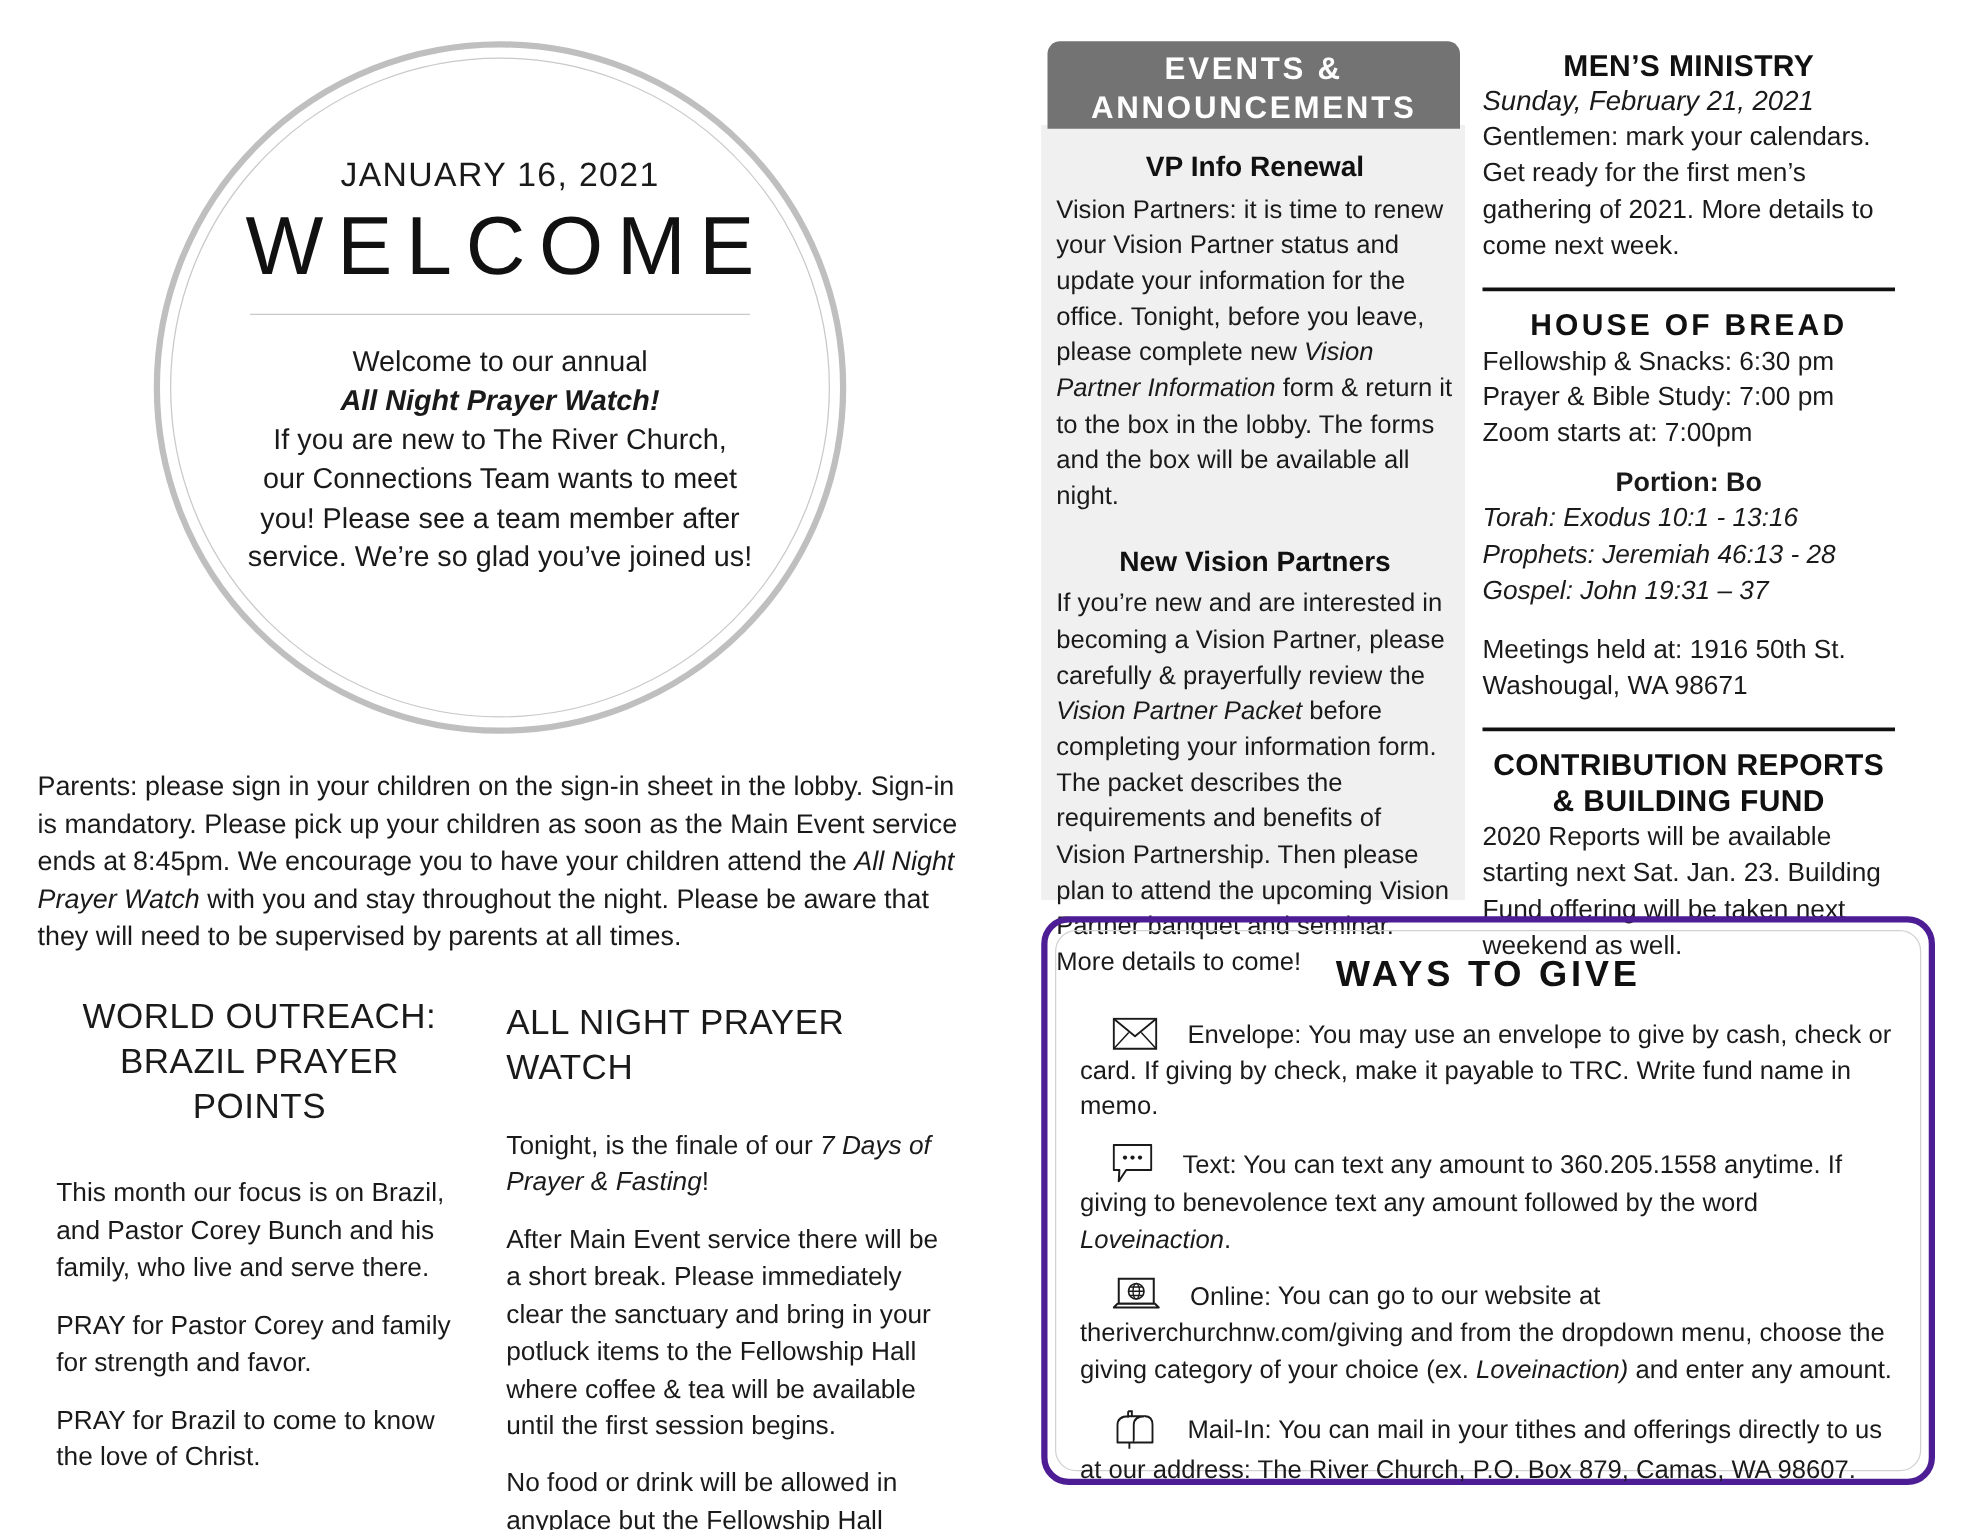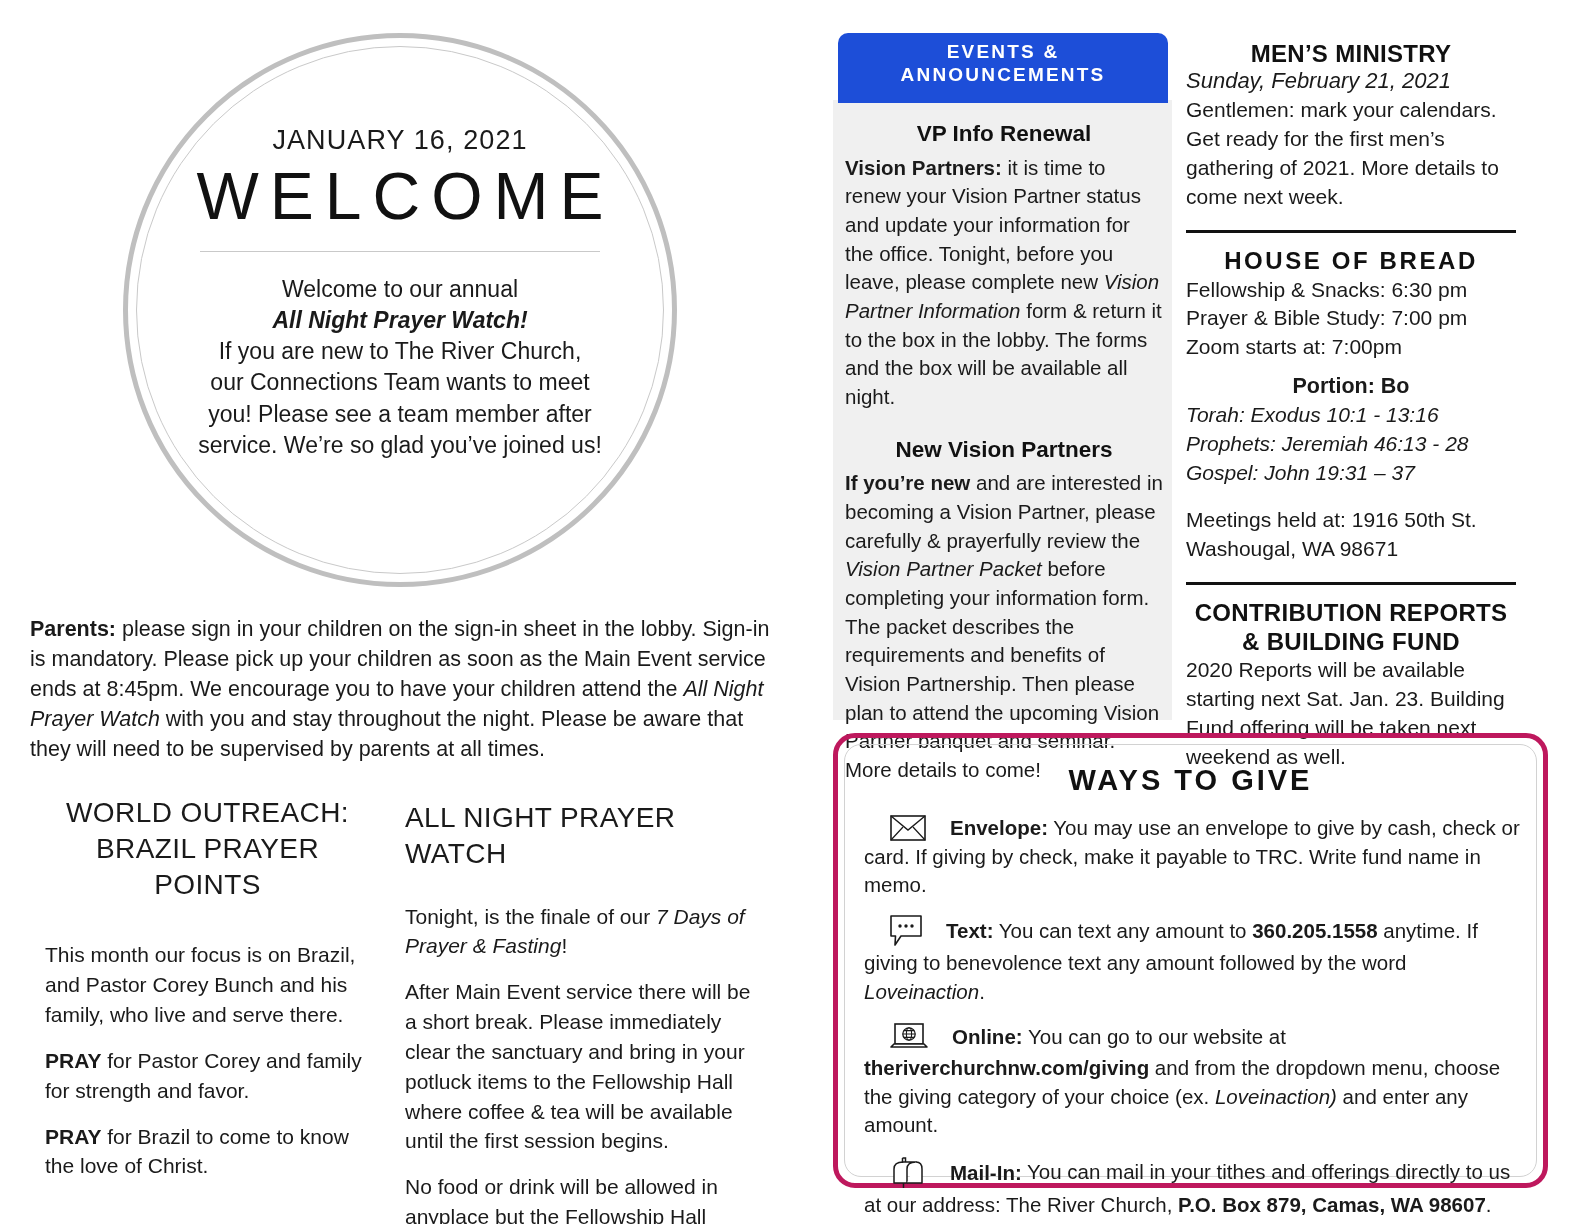--- a/index.html
+++ b/index.html
@@ -136,42 +136,42 @@
     width: 350px;
   }
   #anpw-body {
     margin-top: 30px;
     font-size: 21px;
     line-height: 1.42;
   }
   #anpw-body p { margin: 0 0 16px 0; }
 
   i, .it { font-style: italic; }
-  b, .bd { font-weight: bold; margin-top: 22px; }
+  b, .bd { font-weight: normal; margin-top: 22px; }
 
   
   #events-panel {
     position: absolute;
     left: 833px;
     top: 100px;
     width: 339px;
     height: 620px;
     background: #f0f0f0;
   }
   #events-tab {
     position: absolute;
     left: 838px;
     top: 33px;
     width: 330px;
     height: 70px;
-    background: #1d4ed8;
+    background: #737373;
     border-radius: 10px 10px 0 0;
     color: #ffffff;
     font-weight: bold;
-    font-size: 19px;
+    font-size: 25px;
     letter-spacing: 2.2px;
     text-align: center;
     line-height: 1.22;
     padding-top: 7px;
     box-sizing: border-box;
   }
   #events-body {
     position: absolute;
     left: 845px;
     top: 118px;
@@ -228,21 +228,21 @@
     margin: 18px 0 14px 0;
   }
 
   
   #ways-to-give {
     position: absolute;
     left: 833px;
     top: 733px;
     width: 715px;
     height: 455px;
-    border: 5px solid #be185d;
+    border: 5px solid #4c1d95;
     border-radius: 22px;
     box-sizing: border-box;
   }
   #ways-inner-border {
     position: absolute;
     left: 6px;
     top: 6px;
     right: 6px;
     bottom: 6px;
     border: 1px solid #d2d2d2;

